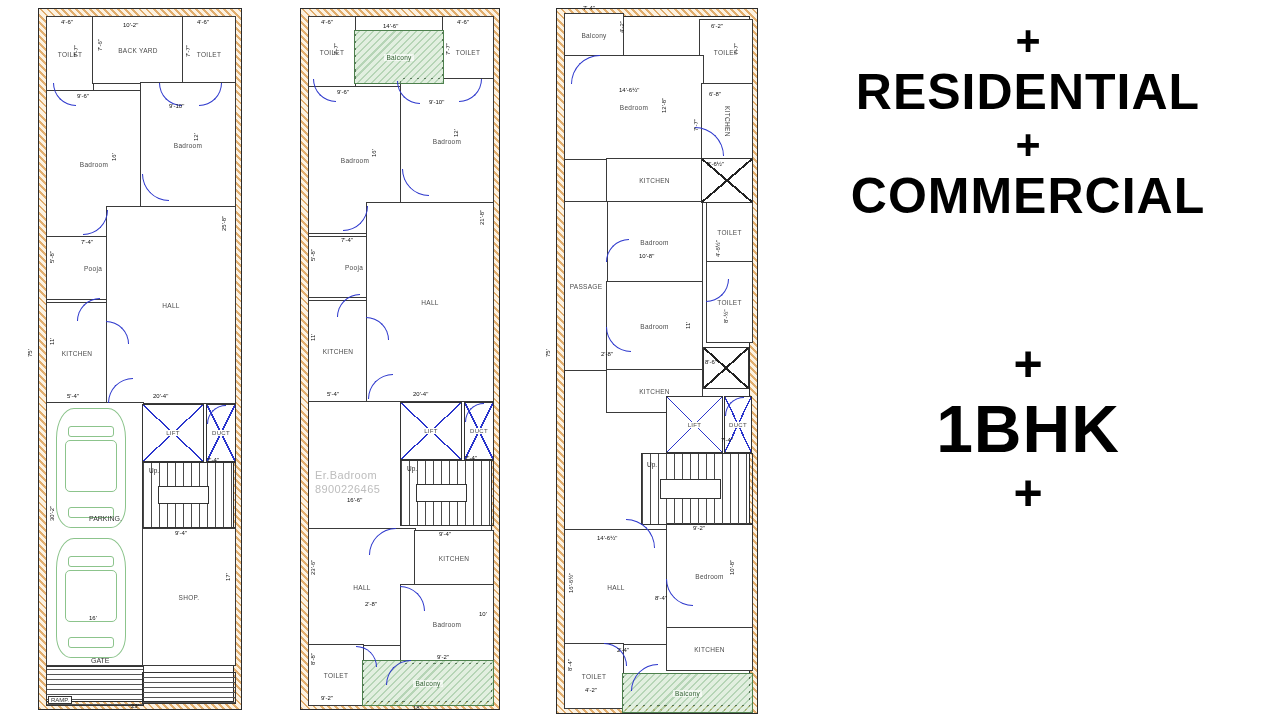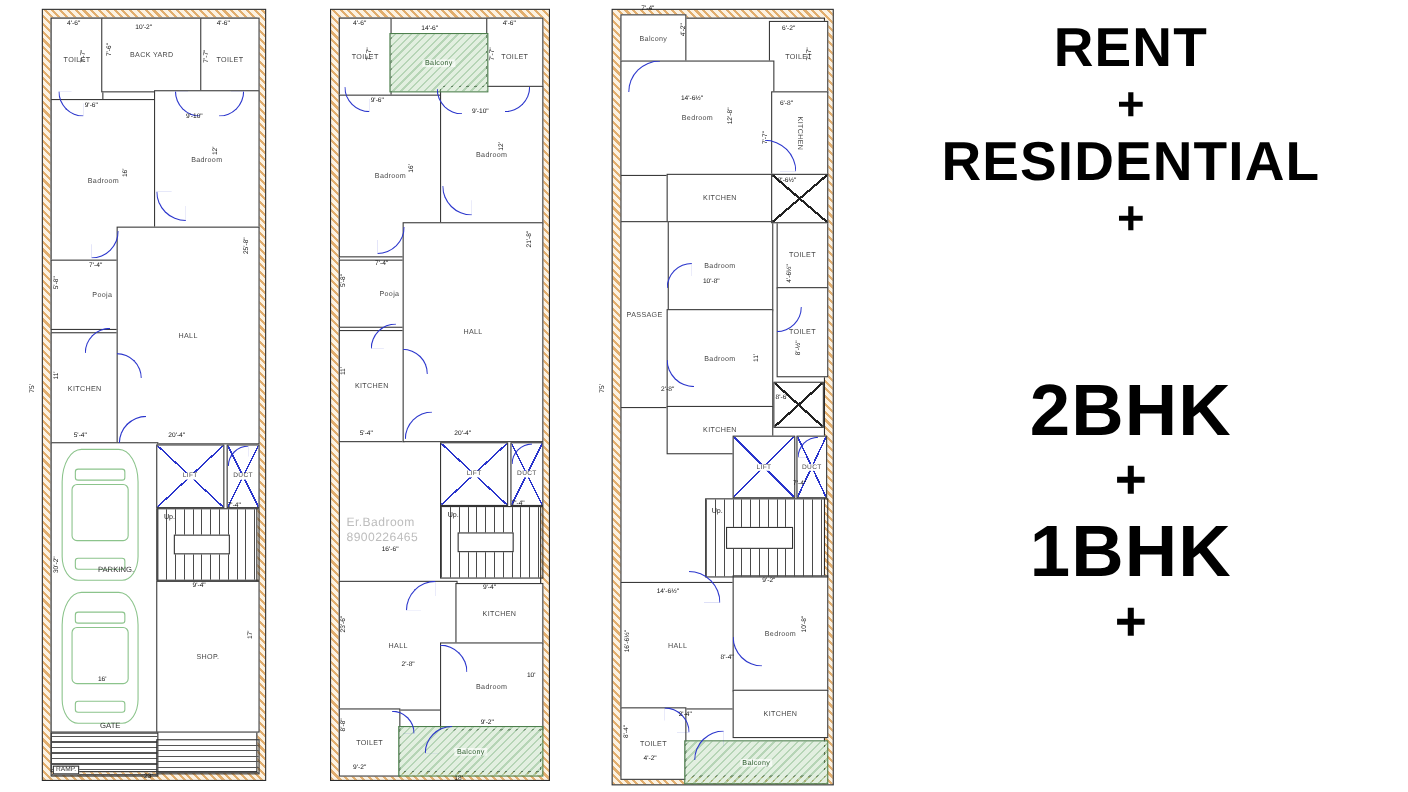--- a/index.html
+++ b/index.html
@@ -335,24 +335,23 @@
         <div class="dim" style="left: 136px; top: 516px;">9'-2"</div>
         <div class="dim v" style="left: 172px; top: 566px;">10'-8"</div>
         <div class="dim" style="left: 98px; top: 586px;">8'-4"</div>
         <div class="dim" style="left: 60px; top: 638px;">2'-4"</div>
         <div class="dim v" style="left: 10px; top: 662px;">8'-4"</div>
         <div class="dim" style="left: 28px; top: 678px;">4'-2"</div>
         <div class="dim v" style="left: -12px; top: 348px;">75'</div>
       </div>
     </div>
   <div class="headline" id="headline-top" style="top: 16px; color: rgb(0, 0, 0);">
-      <div class="hl-word">RENT</div>
       <div class="hl-plus">+</div>
       <div class="hl-word">RESIDENTIAL</div>
       <div class="hl-plus">+</div>
+      <div class="hl-word">COMMERCIAL</div>
     </div>
   <div class="headline" id="headline-bottom" style="top: 336px; color: rgb(0, 0, 0);">
-      <div class="hl2-word">2BHK</div>
       <div class="hl2-plus">+</div>
       <div class="hl2-word">1BHK</div>
       <div class="hl2-plus">+</div>
     </div>
 </div>
 
 </body></html>

